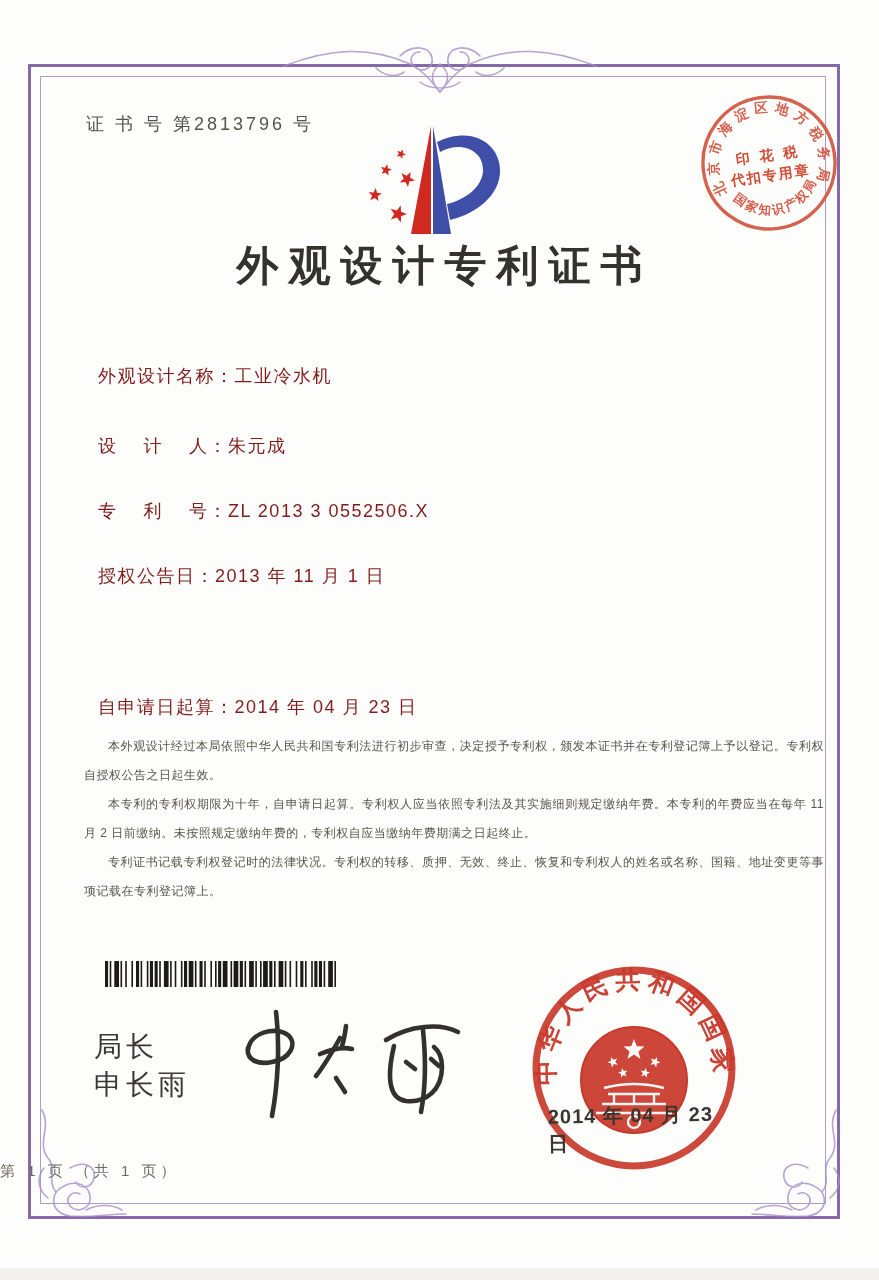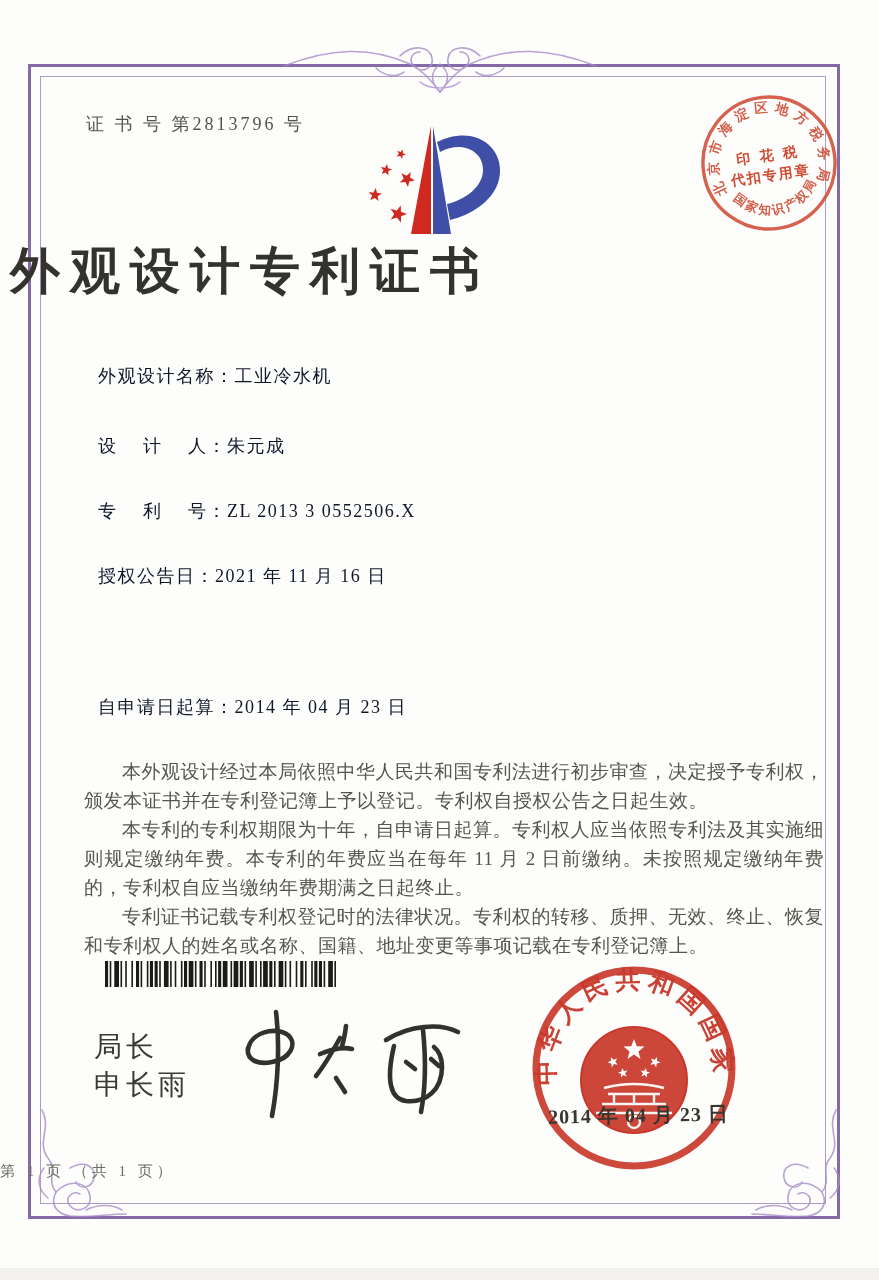--- a/index.html
+++ b/index.html
@@ -1,27 +1,27 @@
 <!DOCTYPE html>
 <html><head>
 <meta charset="utf-8">
 <style>
   html,body{margin:0;padding:0;background:#f2f1ee;}
   .page{position:relative;width:879px;height:1268px;background:#fdfdfb;overflow:hidden;
-        font-family:Liberation Serif, serif;color:#3c3b36;}
+        font-family:Liberation Sans, sans-serif;color:#3c3b36;}
   .abs{position:absolute;}
   
   .frame-outer{left:28px;top:64px;width:806px;height:1149px;border:3px solid #6f5198;opacity:.85;}
   .frame-inner{left:40px;top:76px;width:784px;height:1126px;border:1px solid #9a82bb;opacity:.8;}
   .cert-no{left:86px;top:112px;font-size:18px;letter-spacing:3px;color:#55544c;}
-  .title{left:0;top:238px;width:879px;font-size:50px;font-weight:600;
+  .title{left:0;top:238px;width:879px;text-align:center;font-size:42px;font-weight:600;
          letter-spacing:10px;text-indent:10px;color:#33322d;}
-  .field{left:98px;font-size:18px;color:#0f172a;letter-spacing:1.5px;white-space:nowrap;}
-  .paras{left:84px;top:732px;width:740px;font-size:19px;line-height:29px;color:#57564d;
-         text-align:justify;letter-spacing:.5px;margin-top:25px;}
+  .field{left:98px;font-size:18px;color:#7f1d1d;letter-spacing:1.5px;white-space:nowrap;}
+  .paras{left:84px;top:732px;width:740px;font-size:12px;line-height:29px;color:#57564d;
+         text-align:justify;letter-spacing:.5px;}
   .paras p{margin:0;text-indent:2em;}
   .issuer{left:94px;font-size:28px;color:#3a3934;letter-spacing:4px;}
   .footer{left:0;top:1162px;width:820px;text-align:left;font-size:15px;color:#6c6b60;letter-spacing:4px;}
   .seal-date{left:548px;top:1102px;width:190px;font-size:20px;color:#38362f;letter-spacing:1px;
              transform:rotate(-1deg);font-weight:600;}
   svg{display:block;}
   .flourish{stroke:#a78dc8;fill:none;stroke-width:1.6;opacity:.8;stroke-linecap:round;}
 </style>
 </head>
 <body>
@@ -86,21 +86,21 @@
   <div class="abs field" style="top:364px;">
     <span>外观设计名称：</span><span>工业冷水机</span>
   </div>
   <div class="abs field" style="top:434px;">
     <span>设　 计 　人：</span><span>朱元成</span>
   </div>
   <div class="abs field" style="top:499px;text-align:right;">
     <span>专　 利 　号：</span><span>ZL 2013 3 0552506.X</span>
   </div>
   <div class="abs field" style="top:564px;">
-    <span>授权公告日：</span><span>2021 年 11 月 16 日</span>
+    <span>授权公告日：</span><span>2013 年 11 月 1 日</span>
   </div>
   <div class="abs field" style="top:695px;">
     <span>自申请日起算：</span><span>2014 年 04 月 23 日</span>
   </div>
 
   <div class="abs paras">
     <p>本外观设计经过本局依照中华人民共和国专利法进行初步审查，决定授予专利权，颁发本证书并在专利登记簿上予以登记。专利权自授权公告之日起生效。</p>
     <p>本专利的专利权期限为十年，自申请日起算。专利权人应当依照专利法及其实施细则规定缴纳年费。本专利的年费应当在每年 11 月 2 日前缴纳。未按照规定缴纳年费的，专利权自应当缴纳年费期满之日起终止。</p>
     <p>专利证书记载专利权登记时的法律状况。专利权的转移、质押、无效、终止、恢复和专利权人的姓名或名称、国籍、地址变更等事项记载在专利登记簿上。</p>
   </div>

